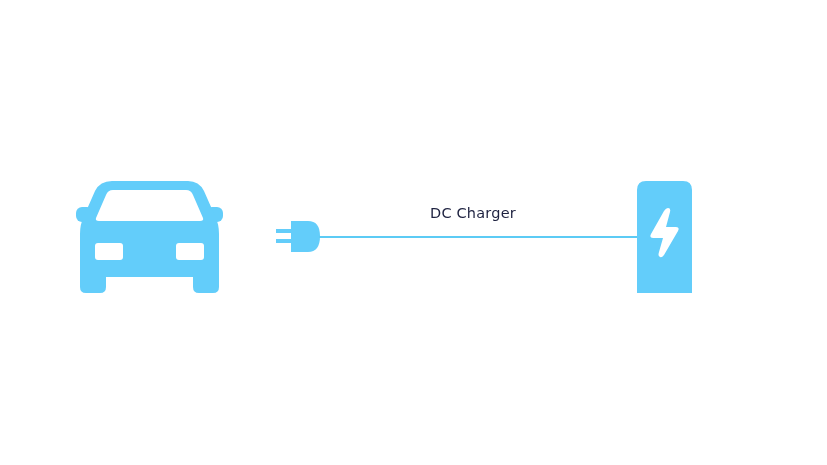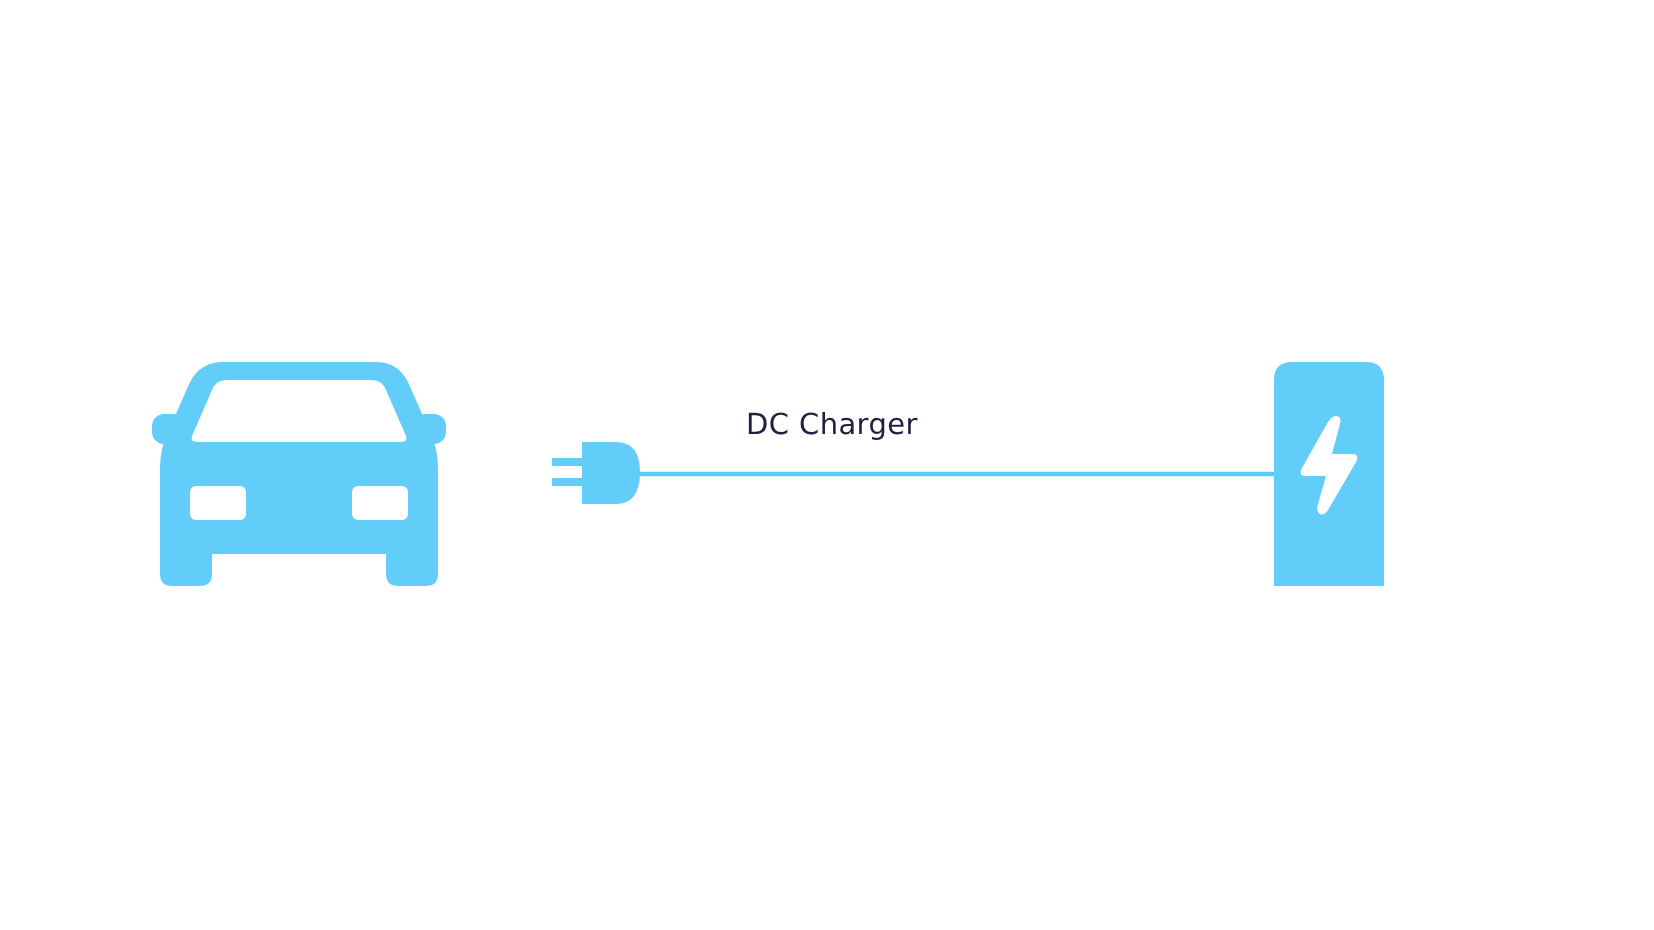--- a/index.html
+++ b/index.html
@@ -18,20 +18,21 @@
       position: absolute;
       left: 0; top: 0;
       width: 827px;
       height: 465px;
     }
     .label {
       position: absolute;
       left: 373px;
       top: 203px;
       width: 200px;
+      text-align: center;
       font-size: 14.5px;
       color: #1e2240;
       letter-spacing: 0.2px;
       line-height: 20px;
     }
     svg { position: absolute; left: 0; top: 0; }
   </style>
 </head>
 <body>
 

